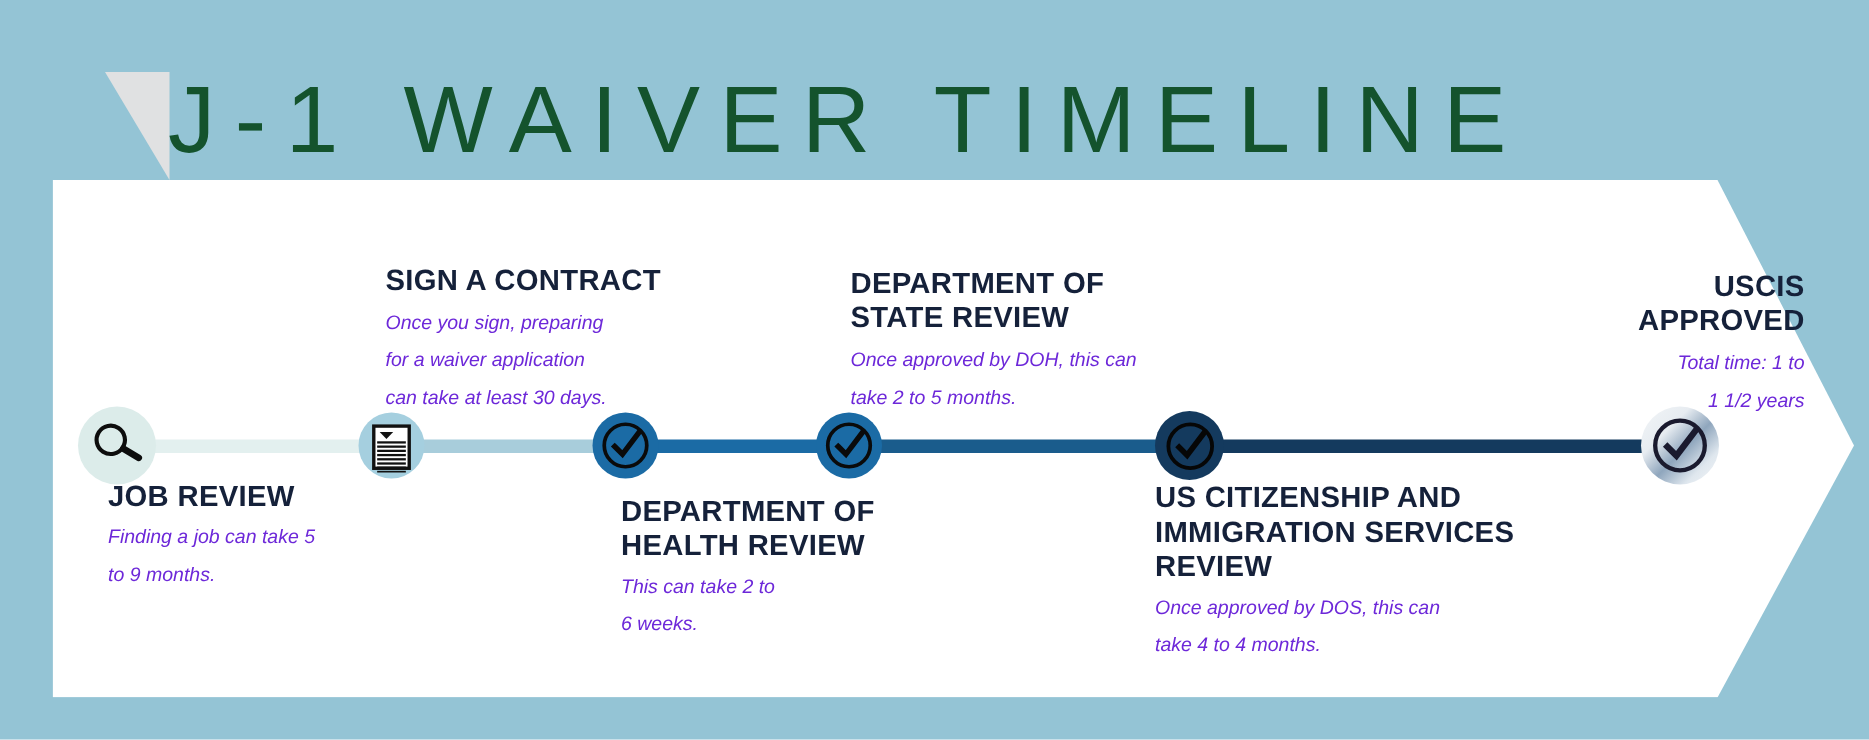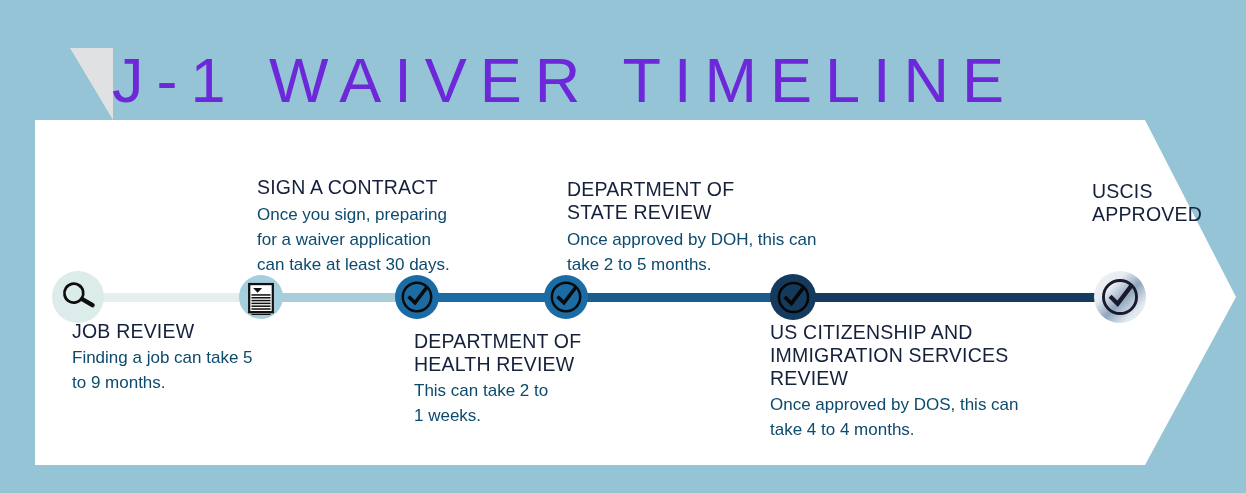--- a/index.html
+++ b/index.html
@@ -18,21 +18,21 @@
   }
   #corner-fold{
     position:absolute;left:70px;top:48px;
     width:0;height:0;
     border-left:43px solid transparent;
     border-top:72px solid #e0e1e2;
     z-index:3;
   }
   #page-title{
     position:absolute;left:112px;top:44px;
-    color:#6d28d9;
+    color:#14532d;
     font-size:63px;
     font-weight:300;
     letter-spacing:13px;
     line-height:72px;
     white-space:nowrap;
     z-index:4;
     font-family:"Liberation Sans","DejaVu Sans",sans-serif;
   }
 
   
@@ -61,29 +61,30 @@
 
   
   .block{position:absolute;z-index:5;}
   .heading{
     color:#15213a;
     font-size:19.5px;
     line-height:23px;
     letter-spacing:.2px;
     white-space:pre-line;
     margin:0 0 2px 0;
-    font-weight:400;
+    font-weight:700;
   }
   .body{
-    color:#0c4a6e;
-    font-size:17px;
+    color:#6d28d9;
+    font-size:13px;
     line-height:25px;
     white-space:pre-line;
     margin:0;
     font-weight:400;
+    font-style:italic;
   }
   .above .heading{margin-bottom:3px;}
 </style>
 </head>
 <body>
 
 <div id="header-band"></div>
 <div id="corner-fold"></div>
 <div id="page-title">J-1 WAIVER TIMELINE</div>
 
@@ -164,32 +165,34 @@
     <div class="block above" style="left: 257px; top: 176px;">
       <div class="heading">SIGN A CONTRACT</div>
       <div class="body">Once you sign, preparing
 for a waiver  application
 can take at least 30 days.</div>
     </div>
     <div class="block below" style="left: 414px; top: 330px;">
       <div class="heading">DEPARTMENT OF
 HEALTH REVIEW</div>
       <div class="body">This can take 2 to
-1 weeks.</div>
+6 weeks.</div>
     </div>
     <div class="block above" style="left: 567px; top: 178px;">
       <div class="heading">DEPARTMENT OF
 STATE REVIEW</div>
       <div class="body">Once approved by DOH, this can
 take 2 to 5 months.</div>
     </div>
     <div class="block below" style="left: 770px; top: 321px;">
       <div class="heading">US CITIZENSHIP AND
 IMMIGRATION SERVICES
 REVIEW</div>
       <div class="body">Once approved by DOS, this can
 take 4 to 4 months.</div>
     </div>
-    <div class="block above" style="left: 1092px; top: 180px;">
+    <div class="block above" style="left: 1092px; top: 180px; text-align: right;">
       <div class="heading">USCIS
 APPROVED</div>
+      <div class="body">Total time: 1 to
+1 1/2 years</div>
     </div>
   </div>
 
 </body></html>

